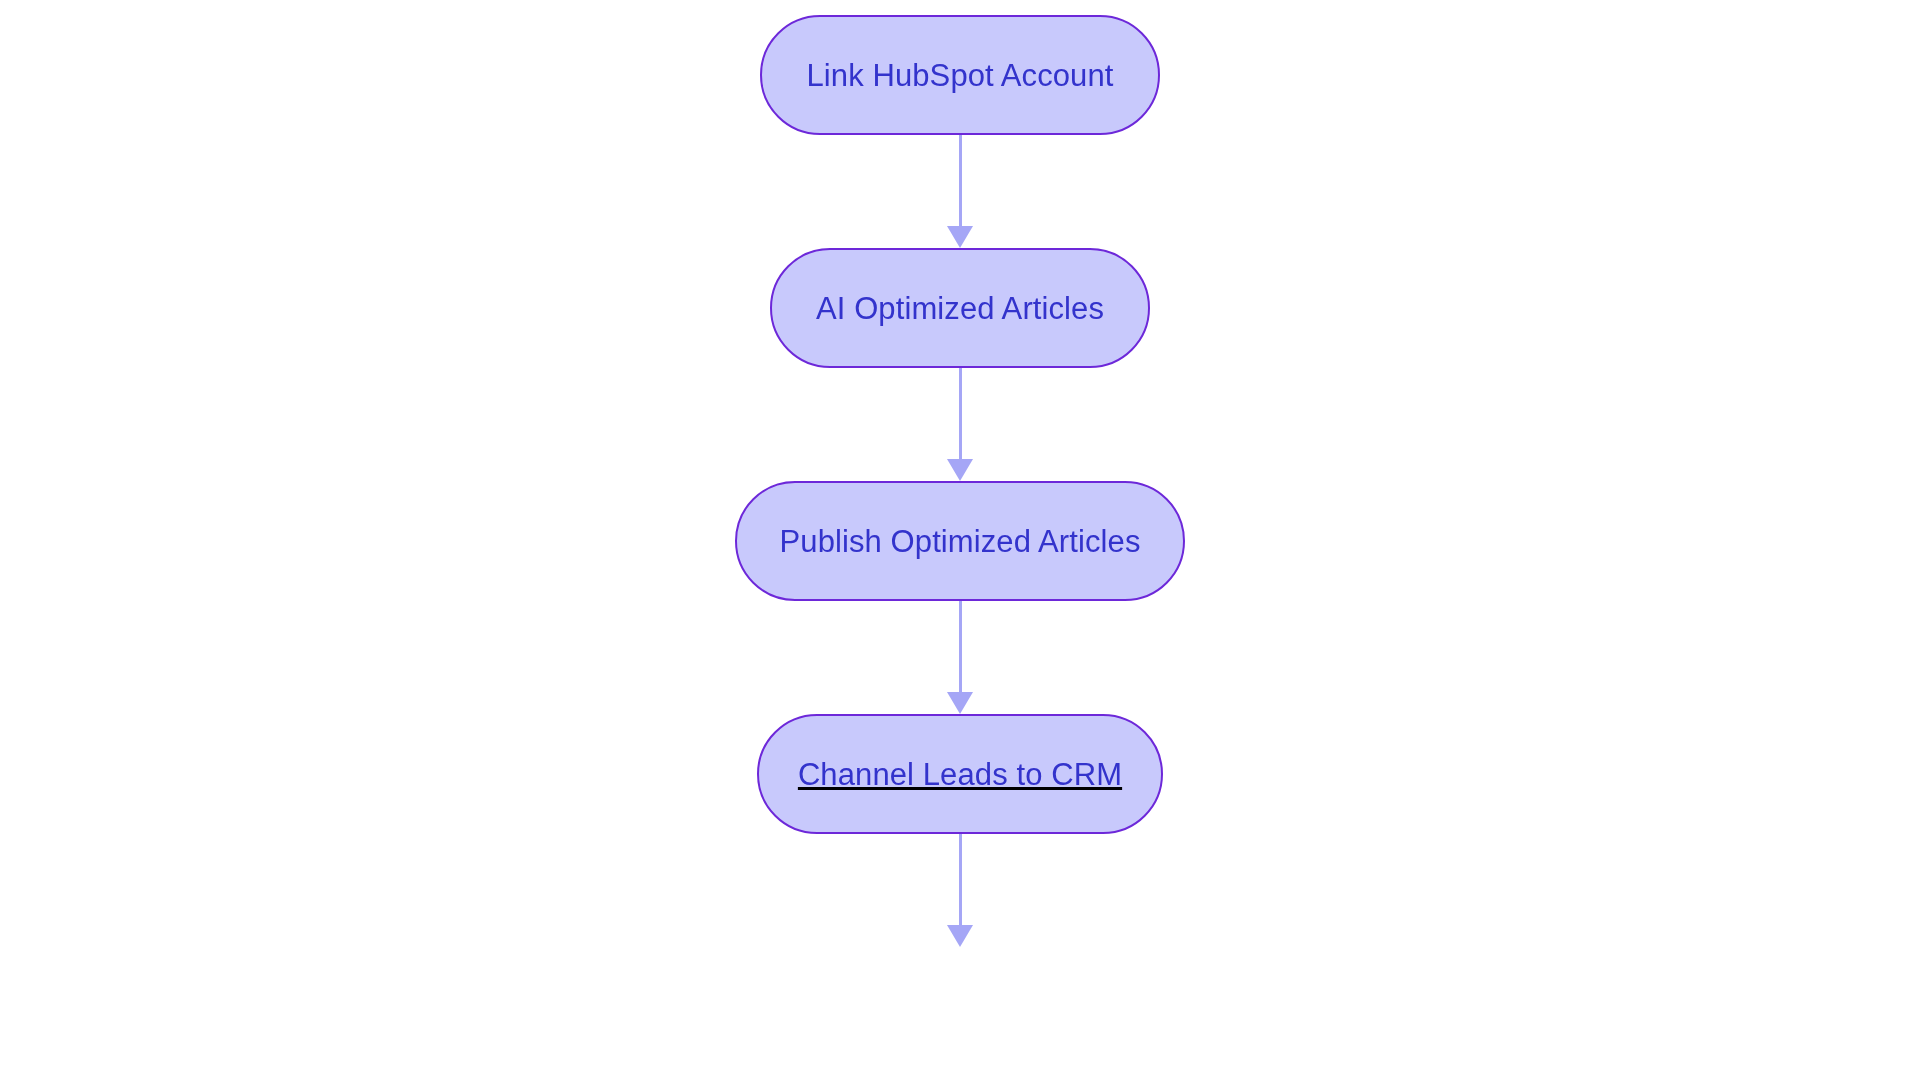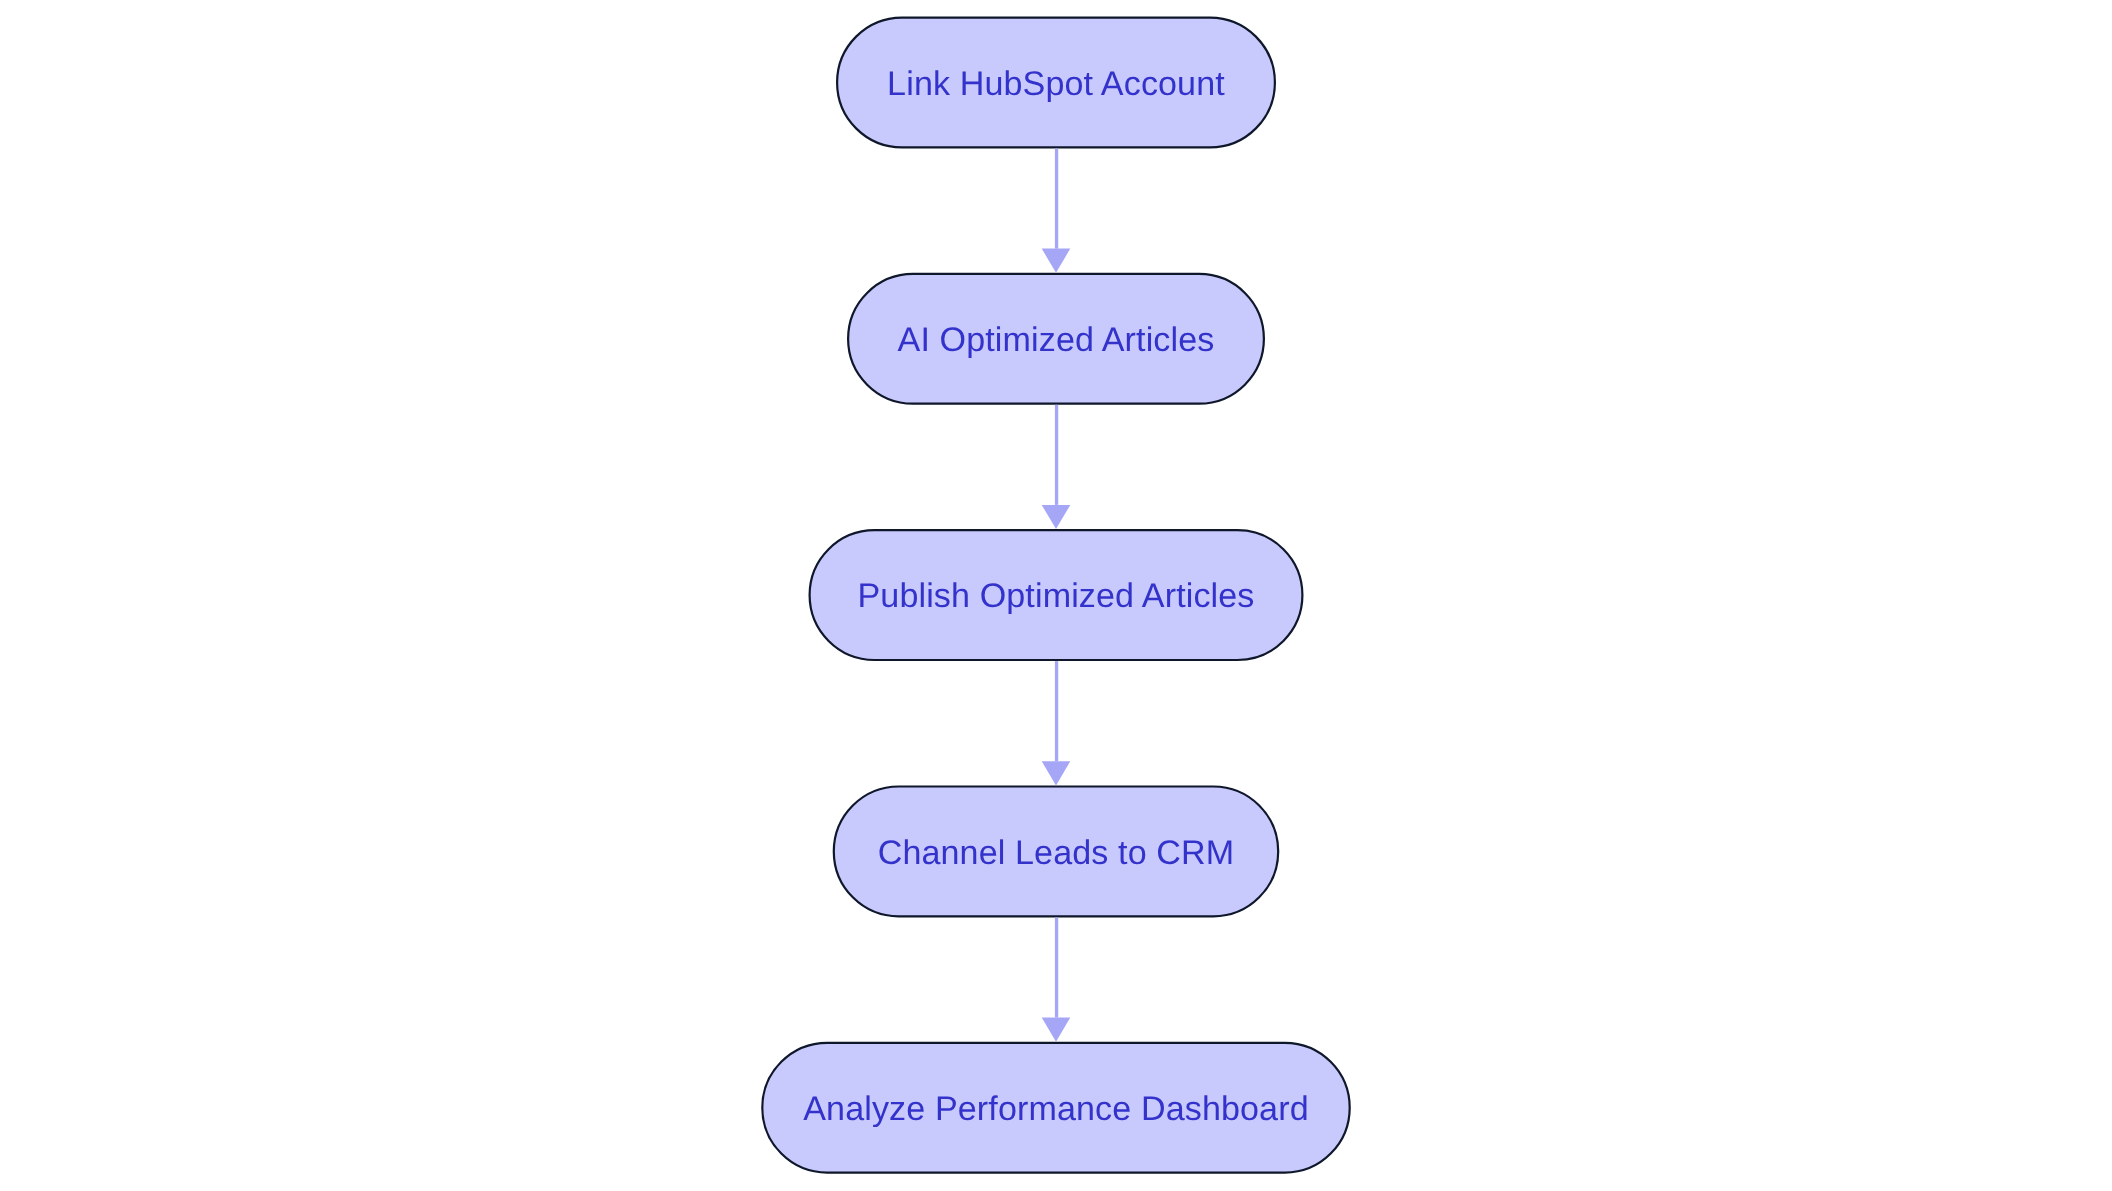--- a/index.html
+++ b/index.html
@@ -31,21 +31,21 @@
     flex-direction: column;
     align-items: center;
     justify-content: flex-start;
   }
 
   .node {
     box-sizing: border-box;
     height: 120px;
     border-radius: 60px;
     background: #c8c9fc;
-    border: 2px solid #0f172a;
+    border: 2px solid #6d28d9;
     display: flex;
     align-items: center;
     justify-content: center;
     flex: 0 0 auto;
   }
 
   .node-label {
     color: #3333cc;
     font-size: 31px;
     font-weight: 400;
@@ -76,21 +76,21 @@
     border-left: 13px solid transparent;
     border-right: 13px solid transparent;
     border-top: 22px solid #a5a6f6;
     flex: 0 0 auto;
   }
 
   
   #node-0 { width: 400px; }
   #node-1 { width: 380px; }
   #node-2 { width: 450px; }
-  #node-3 { width: 406px; }
+  #node-3 { width: 406px; text-decoration: underline; }
   #node-4 { width: 536px; }
 
   #conn-0, #conn-1, #conn-2, #conn-3 { height: 113px; }
 
   .spacer-top { height: 15px; flex: 0 0 auto; width: 1px; }
 </style>
 </head>
 <body>
 
 <div id="flowchart-canvas">
@@ -127,18 +127,15 @@
 
     <div class="node" id="node-3">
       <span class="node-label">Channel Leads to CRM</span>
     </div>
 
     <div class="connector" id="conn-3">
       <div class="connector-line"></div>
       <div class="connector-arrowhead"></div>
     </div>
 
-    <div class="node" id="node-4">
-      <span class="node-label">Analyze Performance Dashboard</span>
-    </div>
 
   </div>
 </div>
 
 </body></html>

